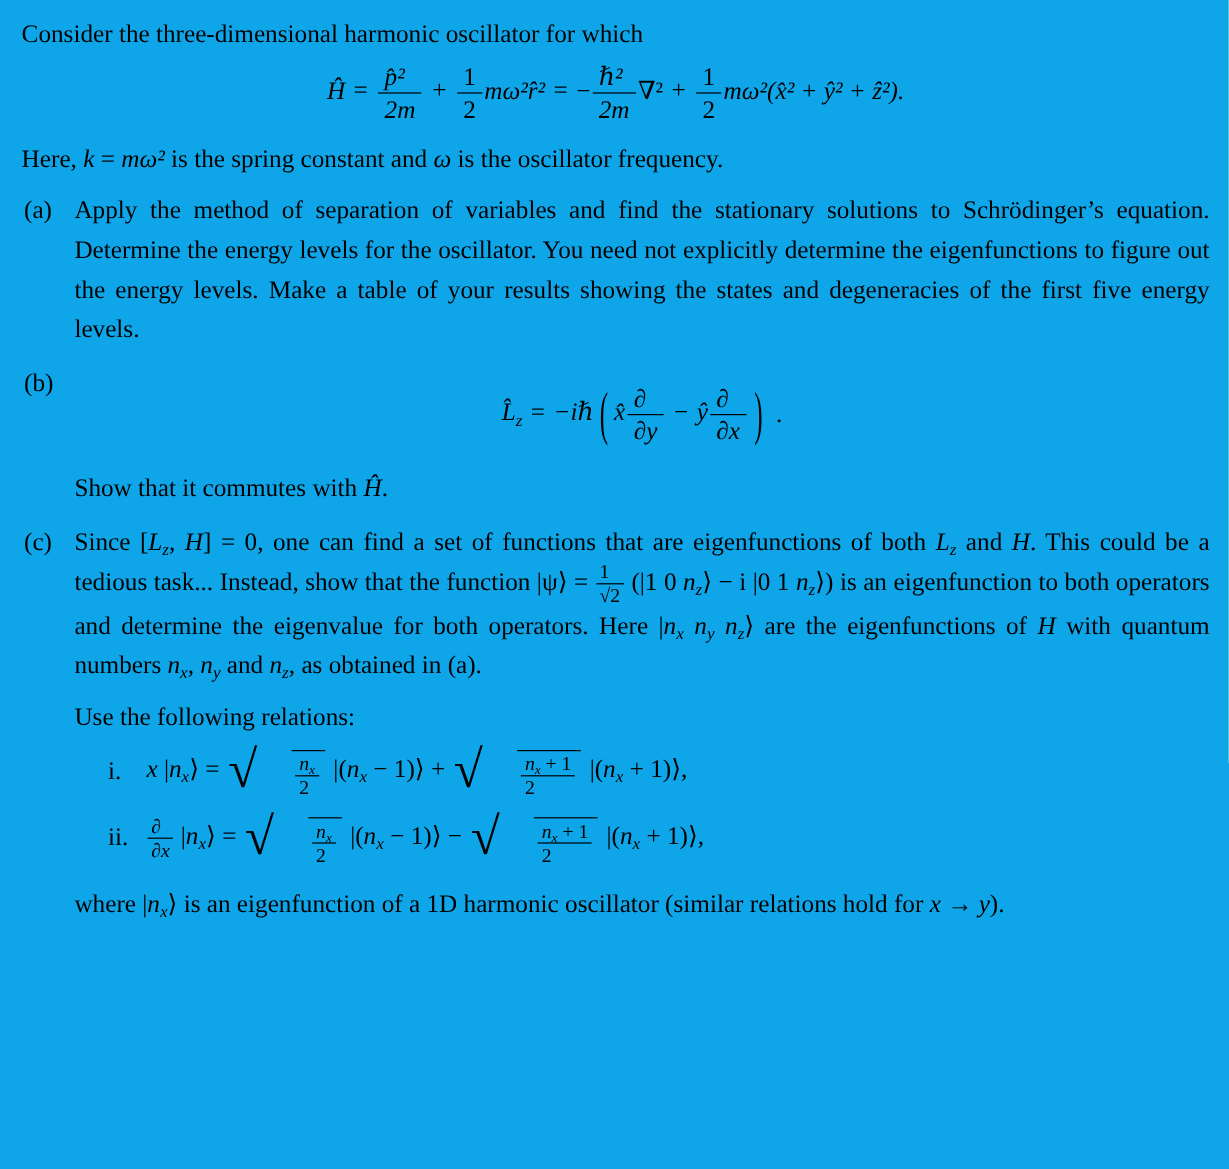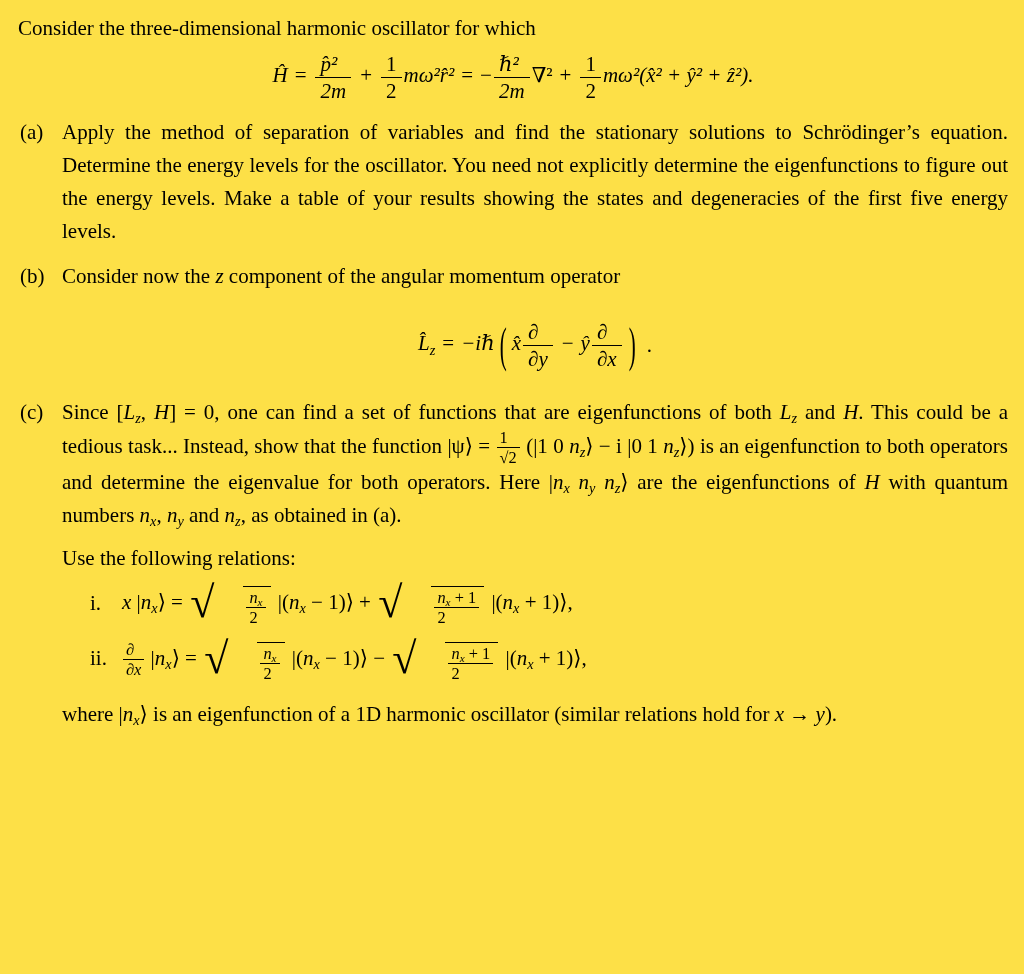--- a/index.html
+++ b/index.html
@@ -10,21 +10,21 @@
   }
   body {
     font-family: "Liberation Serif", "DejaVu Serif", "DejaVu Sans", serif;
     font-size: 21px;
   }
   .page {
     width: 1024px;
     min-height: 974px;
     box-sizing: border-box;
     padding: 12px 16px 20px 18px;
-    background: #fde047;
+    background: #0ea5e9;
   }
   .para {
     margin: 0 0 10px 0;
     line-height: 1.57;
     text-align: justify;
   }
   .intro { margin-bottom: 4px; text-align: left; }
   .mi { font-style: italic; }
   .t { font-style: normal; }
   .mo { margin: 0 7px; }
@@ -122,32 +122,33 @@
 </style>
 </head>
 <body>
 
 <div class="page">
 
   <p class="para intro"><span class="t">Consider the three-dimensional harmonic oscillator for which</span></p>
 
   <div class="deq"><span class="mi">Ĥ</span><span class="mo">=</span><span class="frac"><span class="num mi">p̂²</span><span class="den mi">2m</span></span><span class="mo">+</span><span class="frac"><span class="num t">1</span><span class="den t">2</span></span><span class="mi">mω²r̂²</span><span class="mo">=</span><span class="t">−</span><span class="frac"><span class="num mi">ℏ²</span><span class="den mi">2m</span></span><span class="t">∇²</span><span class="mo">+</span><span class="frac"><span class="num t">1</span><span class="den t">2</span></span><span class="mi">mω²(x̂² + ŷ² + ẑ²).</span></div>
 
+  <p class="para"><span class="t">Here, </span><span class="mi">k</span><span class="t"> = </span><span class="mi">mω²</span><span class="t"> is the spring constant and </span><span class="mi">ω</span><span class="t"> is the oscillator frequency.</span></p>
 
   <div class="item">
     <span class="item-label">(a)</span>
     <p class="para"><span class="t">Apply the method of separation of variables and find the stationary solutions to Schrödinger’s equation. Determine the energy levels for the oscillator. You need not explicitly determine the eigenfunctions to figure out the energy levels. Make a table of your results showing the states and degeneracies of the first five energy levels.</span></p>
   </div>
 
   <div class="item">
     <span class="item-label">(b)</span>
-    <p class="para"><span class="t">Consider now the </span><span class="mi">z</span><span class="t"> component of the angular momentum operator</span></p>
 
     <div class="deq tall"><span class="mi">L̂</span><sub class="sb">z</sub><span class="mo">=</span><span class="mi">−iℏ</span><span class="bigp">(</span><span class="mi">x̂</span><span class="frac"><span class="num t">∂</span><span class="den mi">∂y</span></span><span class="mo">−</span><span class="mi">ŷ</span><span class="frac"><span class="num t">∂</span><span class="den mi">∂x</span></span><span class="bigp">)</span><span class="t eq-dot">.</span></div>
 
+    <p class="para"><span class="t">Show that it commutes with </span><span class="mi">Ĥ</span><span class="t">.</span></p>
   </div>
 
   <div class="item">
     <span class="item-label">(c)</span>
 
     <p class="para"><span class="t">Since [</span><span class="mi">L</span><sub class="sb">z</sub><span class="t">, </span><span class="mi">H</span><span class="t">] = 0, one can find a set of functions that are eigenfunctions of both </span><span class="mi">L</span><sub class="sb">z</sub><span class="t"> and </span><span class="mi">H</span><span class="t">. This could be a tedious task... Instead, show that the function </span><span class="t">|ψ⟩ = </span><span class="frac sm"><span class="num t">1</span><span class="den t">√2</span></span><span class="t"> (|1 0 </span><span class="mi">n</span><sub class="sb">z</sub><span class="t">⟩ − i |0 1 </span><span class="mi">n</span><sub class="sb">z</sub><span class="t">⟩) is an eigenfunction to both operators and determine the eigenvalue for both operators. Here |</span><span class="mi">n</span><sub class="sb">x</sub><span class="t">&nbsp;</span><span class="mi">n</span><sub class="sb">y</sub><span class="t">&nbsp;</span><span class="mi">n</span><sub class="sb">z</sub><span class="t">⟩ are the eigenfunctions of </span><span class="mi">H</span><span class="t"> with quantum numbers </span><span class="mi">n</span><sub class="sb">x</sub><span class="t">, </span><span class="mi">n</span><sub class="sb">y</sub><span class="t"> and </span><span class="mi">n</span><sub class="sb">z</sub><span class="t">, as obtained in (a).</span></p>
 
     <p class="para use-line"><span class="t">Use the following relations:</span></p>
 
     <div class="relation"><span class="rel-label">i.</span><span class="mi">x</span><span class="t"> |</span><span class="mi">n</span><sub class="sb">x</sub><span class="t">⟩ = </span><span class="sqrt">

